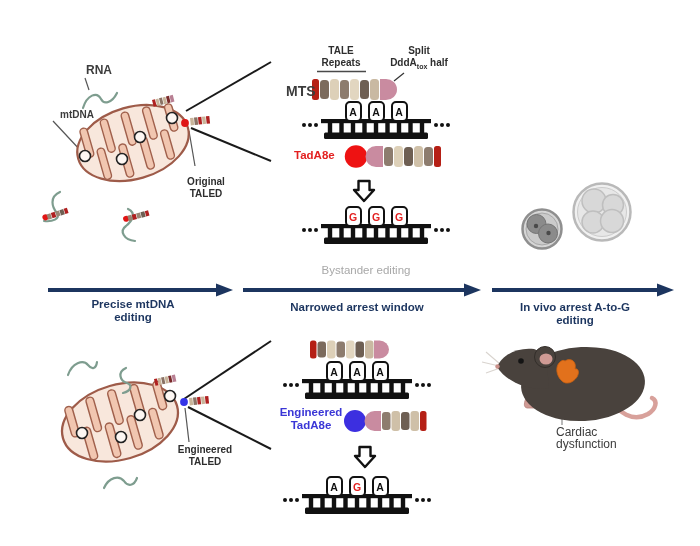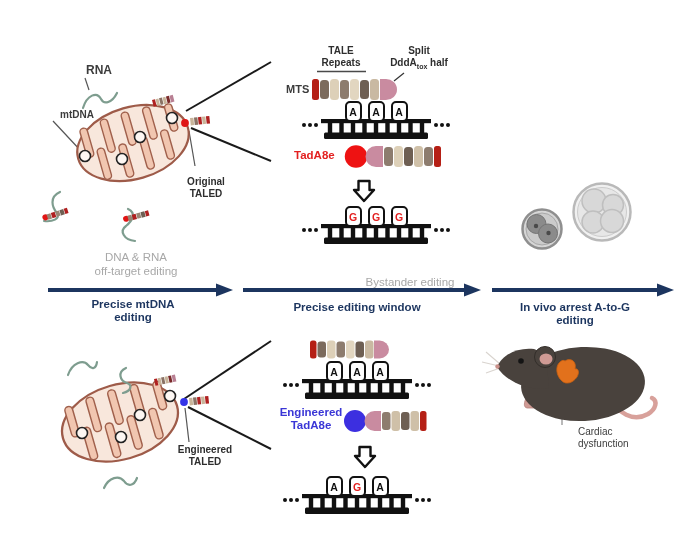--- a/index.html
+++ b/index.html
@@ -267,49 +267,45 @@
   <div class="lbl small-dark center" style="left:341px;top:45px;">
     <div>TALE</div>
     <div>Repeats</div>
   </div>
 
   <div class="lbl small-dark center" style="left:419px;top:45px;">
     <div>Split</div>
     <div><span>DddA</span><sub class="tox">tox</sub><span> half</span></div>
   </div>
 
-  <div class="lbl bold" style="left:286px;top:83px;font-size:11px;">MTS</div>
+  <div class="lbl bold" style="left:286px;top:83px;font-size:14px;">MTS</div>
   <div class="lbl bold red-text" style="left:294px;top:149px;font-size:11.5px;">TadA8e</div>
 
-  <div class="lbl gray center" style="left:136px;top:251px;">
-    <div>DNA &amp; RNA</div>
-    <div>off-target editing</div>
-  </div>
   <div class="lbl navy center" style="left:133px;top:298px;">
     <div>Precise mtDNA</div>
     <div>editing</div>
   </div>
-  <div class="lbl gray center" style="left:366px;top:276px;margin-left:44px;">Bystander editing</div>
-  <div class="lbl navy center" style="left:357px;top:301px;">Precise editing window</div>
+  <div class="lbl gray center" style="left:366px;top:264px;">Bystander editing</div>
+  <div class="lbl navy center" style="left:357px;top:301px;">Narrowed arrest window</div>
   <div class="lbl navy center" style="left:575px;top:301px;">
     <div>In vivo arrest A-to-G</div>
     <div>editing</div>
   </div>
 
   <div class="lbl small-dark center" style="left:205px;top:444px;">
     <div>Engineered</div>
     <div>TALED</div>
   </div>
 
   <div class="lbl bold blue-text center" style="left:311px;top:406px;font-size:11.5px;line-height:13px;">
     <div>Engineered</div>
     <div>TadA8e</div>
   </div>
 
-  <div class="lbl" style="left:556px;top:426px;font-size:10px;line-height:12px;margin-left:22px;">
+  <div class="lbl" style="left:556px;top:426px;font-size:12px;line-height:12px;">
     <div>Cardiac</div>
     <div>dysfunction</div>
   </div>
 
   <div class="base-box" style="left:344.5px;top:101px;">A</div>
   <div class="base-box" style="left:367.5px;top:101px;">A</div>
   <div class="base-box" style="left:390.5px;top:101px;">A</div>
 
   <div class="base-box edited" style="left:344.5px;top:206px;">G</div>
   <div class="base-box edited" style="left:367.5px;top:206px;">G</div>

